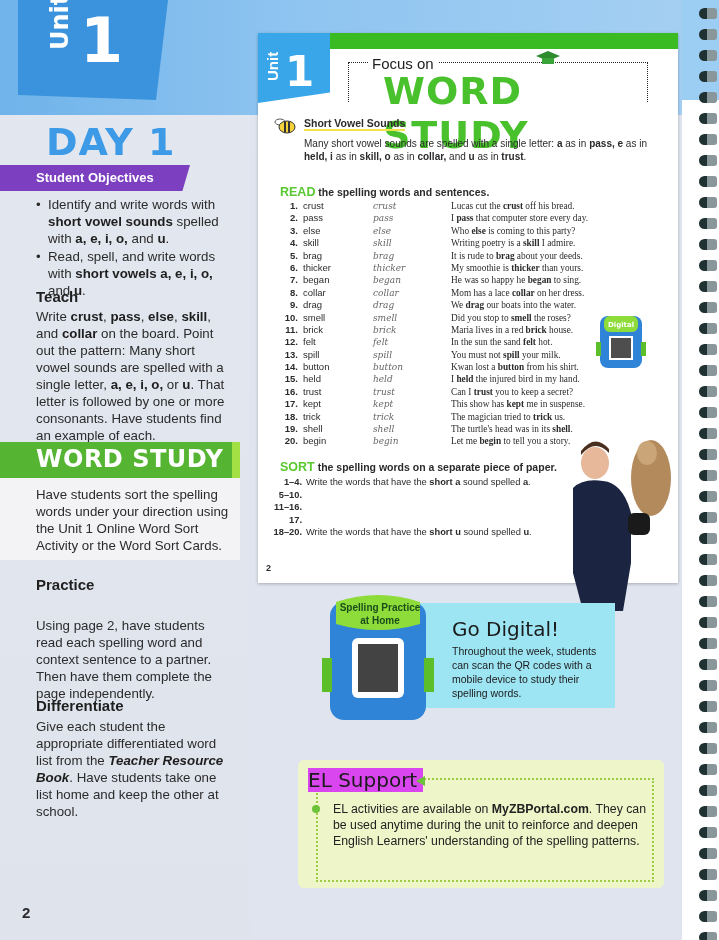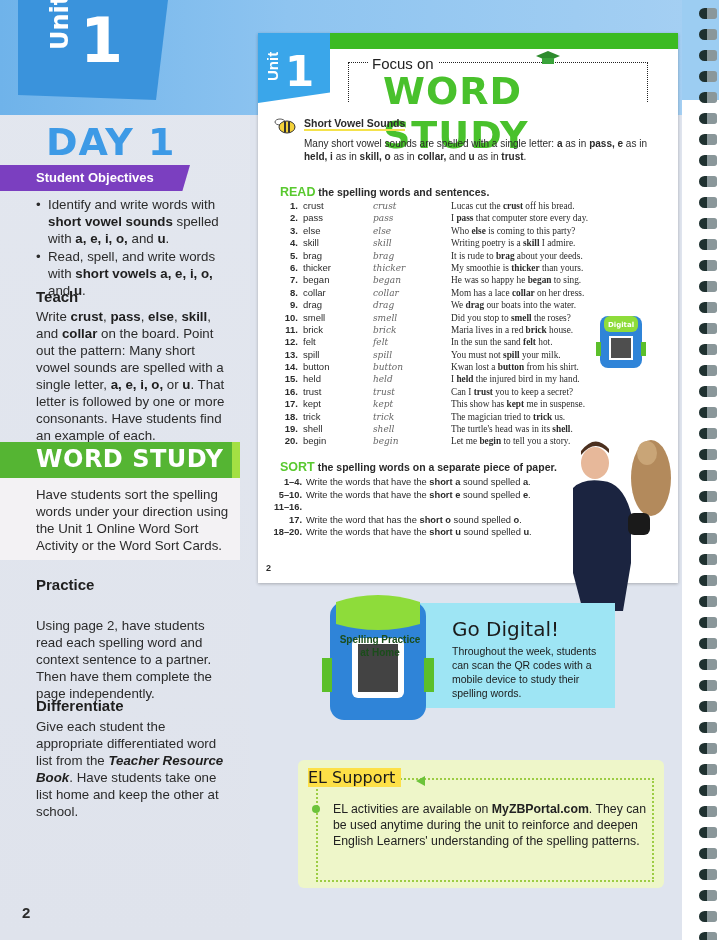--- a/index.html
+++ b/index.html
@@ -112,32 +112,32 @@
   .boy-owl { position: absolute; left: 315px; top: 400px; width: 110px; height: 178px; }
 
   
   .go-digital {
     position: absolute; left: 345px; top: 603px; width: 270px; height: 105px;
     background: #9ee5f4;
   }
   .go-title { position: absolute; left: 452px; top: 617px; font-size: 20px; font-family: "DejaVu Sans", sans-serif; color: #1b1b1b; }
   .go-text { position: absolute; left: 452px; top: 644px; width: 160px; font-size: 10.5px; line-height: 14px; color: #1b1b1b; }
   .backpack { position: absolute; left: 322px; top: 592px; width: 112px; height: 130px; }
-  .bp-label { position: absolute; left: 335px; top: 601px; width: 90px; text-align: center; font-size: 10px; font-weight: 700; color: #1b4d1b; line-height: 13px; margin-top: 32px; }
+  .bp-label { position: absolute; left: 335px; top: 601px; width: 90px; text-align: center; font-size: 10px; font-weight: 700; color: #1b4d1b; line-height: 13px; }
 
   
   .el-box {
     position: absolute; left: 298px; top: 760px; width: 366px; height: 128px;
     background: #eef6c9; border-radius: 6px;
   }
   .el-dots {
     position: absolute; left: 316px; top: 778px; width: 338px; height: 104px;
     border: 2px dotted #9ccc44; border-left-style: dotted;
   }
-  .el-title { position: absolute; left: 308px; top: 768px; font-size: 16px; font-family: "DejaVu Sans", sans-serif; color: #1b1b1b; background: #fde047; padding-right: 6px; }
+  .el-title { position: absolute; left: 308px; top: 768px; font-size: 20px; font-family: "DejaVu Sans", sans-serif; color: #1b1b1b; background: #d946ef; padding-right: 6px; }
   .el-arrow { position: absolute; left: 416px; top: 776px; width: 0; height: 0; border-top: 5px solid transparent; border-bottom: 5px solid transparent; border-right: 9px solid #6cc33a; }
   .el-bullet { position: absolute; left: 312px; top: 805px; width: 8px; height: 8px; border-radius: 50%; background: #6cc33a; }
   .el-text { position: absolute; left: 333px; top: 801px; width: 320px; font-size: 12.3px; line-height: 16px; color: #222; }
 
   
   .spiral { position: absolute; right: 0; top: 0; width: 22px; height: 940px; }
   .ring {
     position: absolute; right: 2px; width: 18px; height: 11px;
     background: linear-gradient(90deg, #1f3130 0 45%, #8a979a 45% 100%);
     border-radius: 6px 3px 3px 6px;
@@ -341,28 +341,26 @@
     <span class="k">SORT</span>
     <span>the spelling words on a separate piece of paper.</span>
   </div>
   <div class="sort-list" id="sort-list">
       <div class="sort-row">
         <span class="rng">1–4.</span>
         <span>Write the words that have the <b>short a</b> sound spelled <b>a</b>.</span>
       </div>
       <div class="sort-row">
         <span class="rng">5–10.</span>
-        <span>Write the words that have the <b>short e</b> sound spelled <b>e</b>.</span>
       </div>
       <div class="sort-row">
         <span class="rng">11–16.</span>
       </div>
       <div class="sort-row">
         <span class="rng">17.</span>
-        <span>Write the word that has the <b>short o</b> sound spelled <b>o</b>.</span>
       </div>
       <div class="sort-row">
         <span class="rng">18–20.</span>
         <span>Write the words that have the <b>short u</b> sound spelled <b>u</b>.</span>
       </div>
     </div>
 
   <svg class="digital-tutor" viewBox="0 0 50 62">
     <rect x="4" y="8" width="42" height="52" rx="8" fill="#2f84d8"></rect>
     <rect x="8" y="8" width="34" height="16" rx="6" fill="#8edc3a"></rect>

